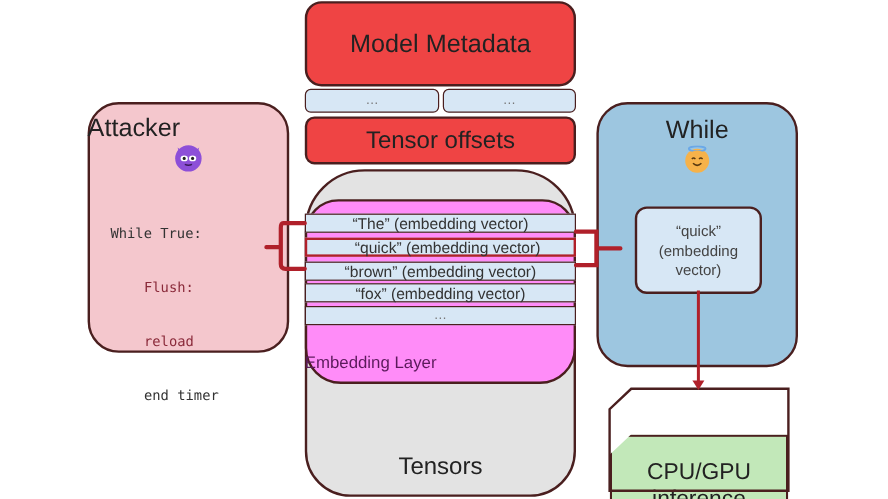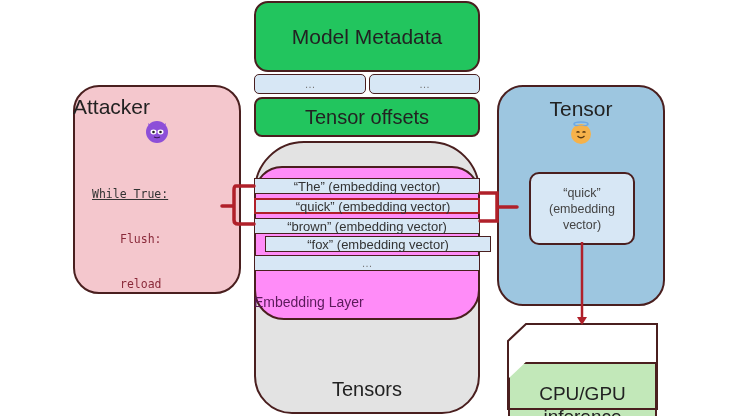--- a/index.html
+++ b/index.html
@@ -1,50 +1,50 @@
 <!DOCTYPE html>
 <html><head>
 <meta charset="utf-8">
 <style>
   html, body { margin: 0; padding: 0; background: #ffffff; }
   body { width: 740px; height: 416px; position: relative; overflow: hidden;
          font-family: "Liberation Sans", sans-serif; color: #222; }
   .abs { position: absolute; box-sizing: border-box; }
-  .beige { background: #22c55e; border: 2px solid #4a1f1f; }
+  .beige { background: #ef4444; border: 2px solid #4a1f1f; }
   .blue-cell { background: #d7e7f5; border: 1.5px solid #4a1f1f; }
   .center { display: flex; align-items: center; justify-content: center; text-align: center; }
 
   #meta { left: 254px; top: 1px; width: 226px; height: 71px; border-radius: 14px; font-size: 21px; }
   #dot1 { left: 254px; top: 74px; width: 112px; height: 20px; border-radius: 5px; font-size: 11px; color: #777; }
   #dot2 { left: 369px; top: 74px; width: 111px; height: 20px; border-radius: 5px; font-size: 11px; color: #777; }
   #offsets { left: 254px; top: 97px; width: 226px; height: 40px; border-radius: 8px; font-size: 20px; }
 
   #tensors { left: 254px; top: 141px; width: 226px; height: 273px; background: #e3e3e3;
              border: 2px solid #4a1f1f; border-radius: 50px 50px 38px 38px; }
   #tensors-label { left: 254px; top: 378px; width: 226px; font-size: 20px; text-align: center; }
 
   #embed { left: 254px; top: 166px; width: 226px; height: 154px; background: #ff8cf8;
            border: 2px solid #4a1f1f; border-radius: 28px 28px 30px 30px; }
   #embed-label { left: 254px; top: 294px; width: 226px; font-size: 14px; color: #5b1a5b; text-align: left; }
 
   .row { left: 254px; width: 226px; height: 16px; font-size: 13px; color: #333; }
   #r0 { top: 178px; }
   #r1 { top: 198px; border: 2px solid #b0202a; padding-left: 12px; }
   #r2 { top: 218px; }
-  #r3 { top: 236px; margin-left: 11px; }
+  #r3 { top: 236px; }
   #r4 { top: 255px; color: #777; font-size: 11px; }
 
   #attacker { left: 73px; top: 85px; width: 168px; height: 209px; background: #f4c7cd;
               border: 2px solid #4a1f1f; border-radius: 26px; }
   #attacker-title { left: 73px; top: 95px; width: 168px; font-size: 21px; text-align: left; }
   #attacker-emoji { left: 146px; top: 121px; width: 22px; height: 22px; border-radius: 50%;
                     background: #8d4fd8; }
   .code { font-family: "DejaVu Sans Mono", monospace; font-size: 11.5px; line-height: 15px; white-space: pre; }
   #code-box { left: 92px; top: 157px; }
-  .c-dark { color: #333; text-decoration: underline; }
+  .c-dark { color: #333; }
   .c-red { color: #8a2a3a; }
 
   #llama { left: 497px; top: 85px; width: 168px; height: 221px; background: #9dc6e0;
            border: 2px solid #4a1f1f; border-radius: 26px; }
   #llama-title { left: 497px; top: 97px; width: 168px; font-size: 21px; text-align: center; }
   #llama-emoji { left: 571px; top: 124px; width: 20px; height: 20px; border-radius: 50%; background: #f6b24a; }
   #quick-box { left: 529px; top: 172px; width: 106px; height: 73px; background: #d7e7f5;
                border: 2px solid #4a1f1f; border-radius: 10px; font-size: 12.5px; line-height: 16px; color: #444; }
 
   #cpu { left: 508px; top: 324px; width: 149px; height: 85px; background: #c2e8b9;
@@ -87,24 +87,25 @@
     <ellipse cx="14.5" cy="11" rx="3" ry="2.4" fill="#fff"></ellipse>
     <circle cx="7.5" cy="11" r="1.3" fill="#222"></circle>
     <circle cx="14.5" cy="11" r="1.3" fill="#222"></circle>
     <path d="M8 16 Q11 17.5 14 16" stroke="#3a1a5a" stroke-width="1.2" fill="none"></path>
   </svg>
 </div>
 <div id="code-box" class="abs code">
   <div class="c-dark">While True:</div>
   <div class="c-red" style="padding-left:28px">Flush:</div>
   <div class="c-red" style="padding-left:28px">reload</div>
+  <div class="c-dark" style="padding-left:28px">end timer</div>
 </div>
 
 <div id="llama" class="abs"></div>
-<div id="llama-title" class="abs">Tensor</div>
+<div id="llama-title" class="abs">While</div>
 <div id="llama-emoji" class="abs">
   <svg width="20" height="22" viewBox="0 0 20 22" style="margin-top:-3px">
     <ellipse cx="10" cy="3" rx="7" ry="2" fill="none" stroke="#6aa8e8" stroke-width="1.5"></ellipse>
     <circle cx="10" cy="13" r="8.5" fill="#f6b24a"></circle>
     <path d="M5.5 11.5 Q7 10 8.5 11.5" stroke="#5a3a10" stroke-width="1.2" fill="none"></path>
     <path d="M11.5 11.5 Q13 10 14.5 11.5" stroke="#5a3a10" stroke-width="1.2" fill="none"></path>
     <path d="M6.5 15 Q10 18.5 13.5 15" stroke="#5a3a10" stroke-width="1.3" fill="none"></path>
   </svg>
 </div>
 <div id="quick-box" class="abs center">

